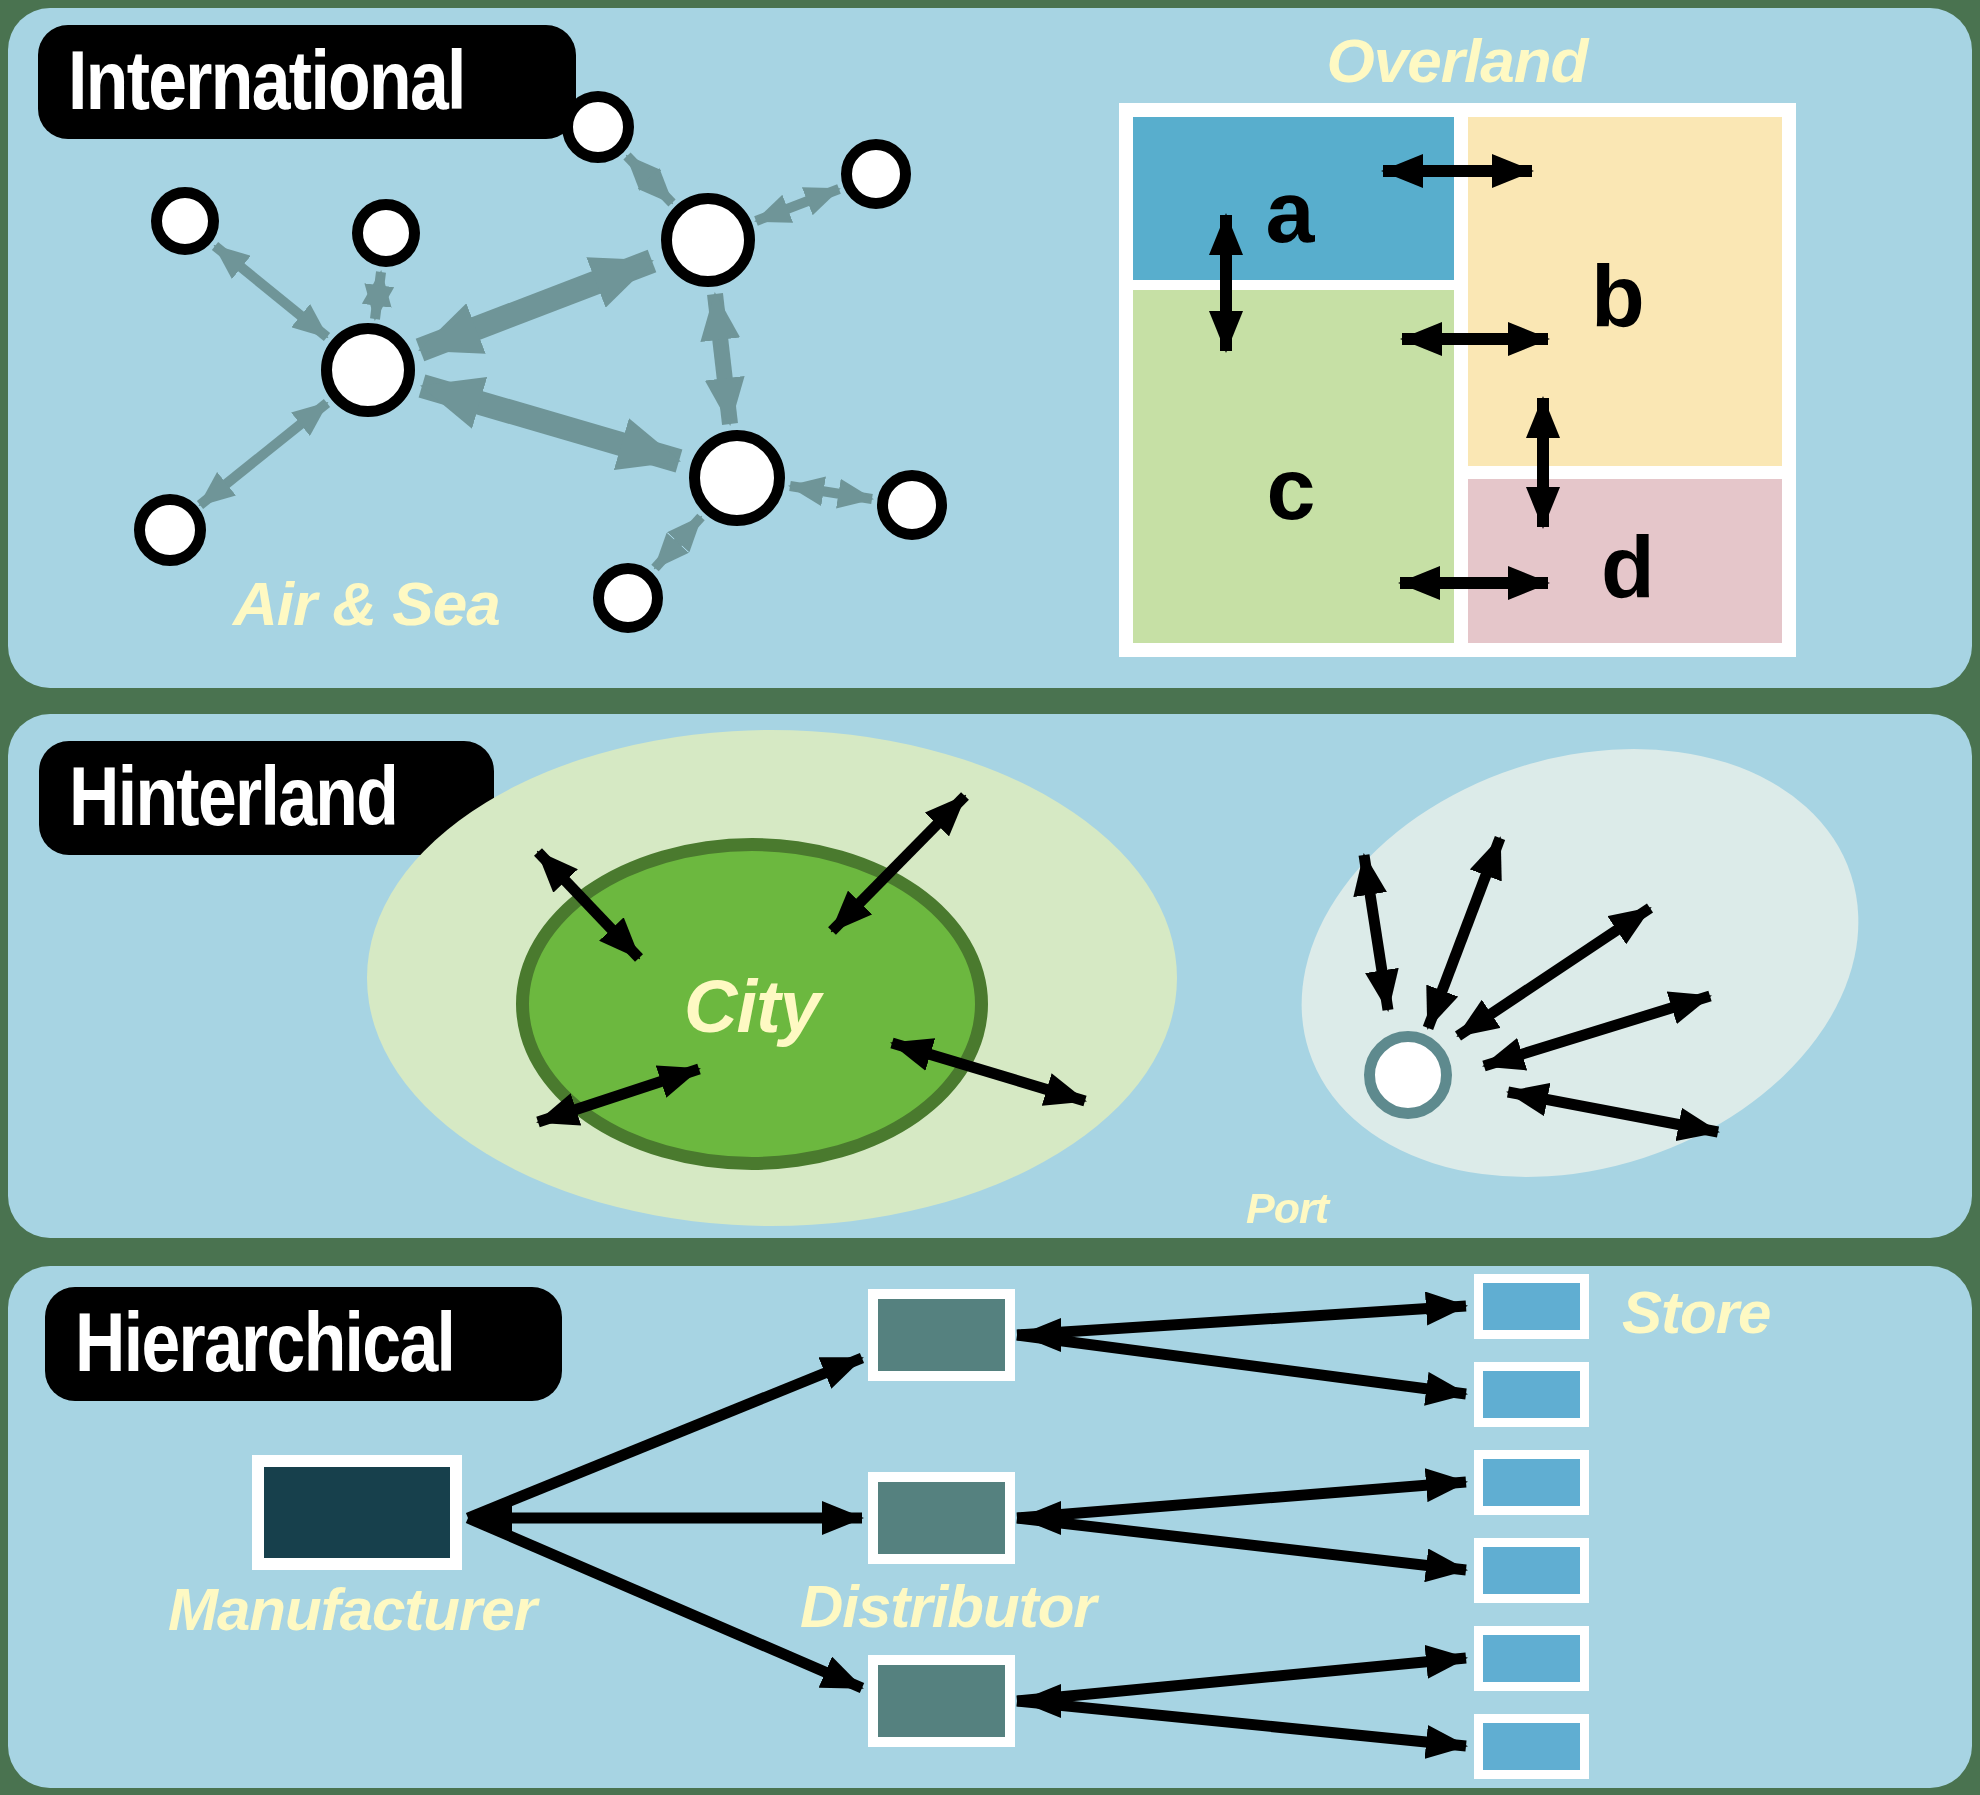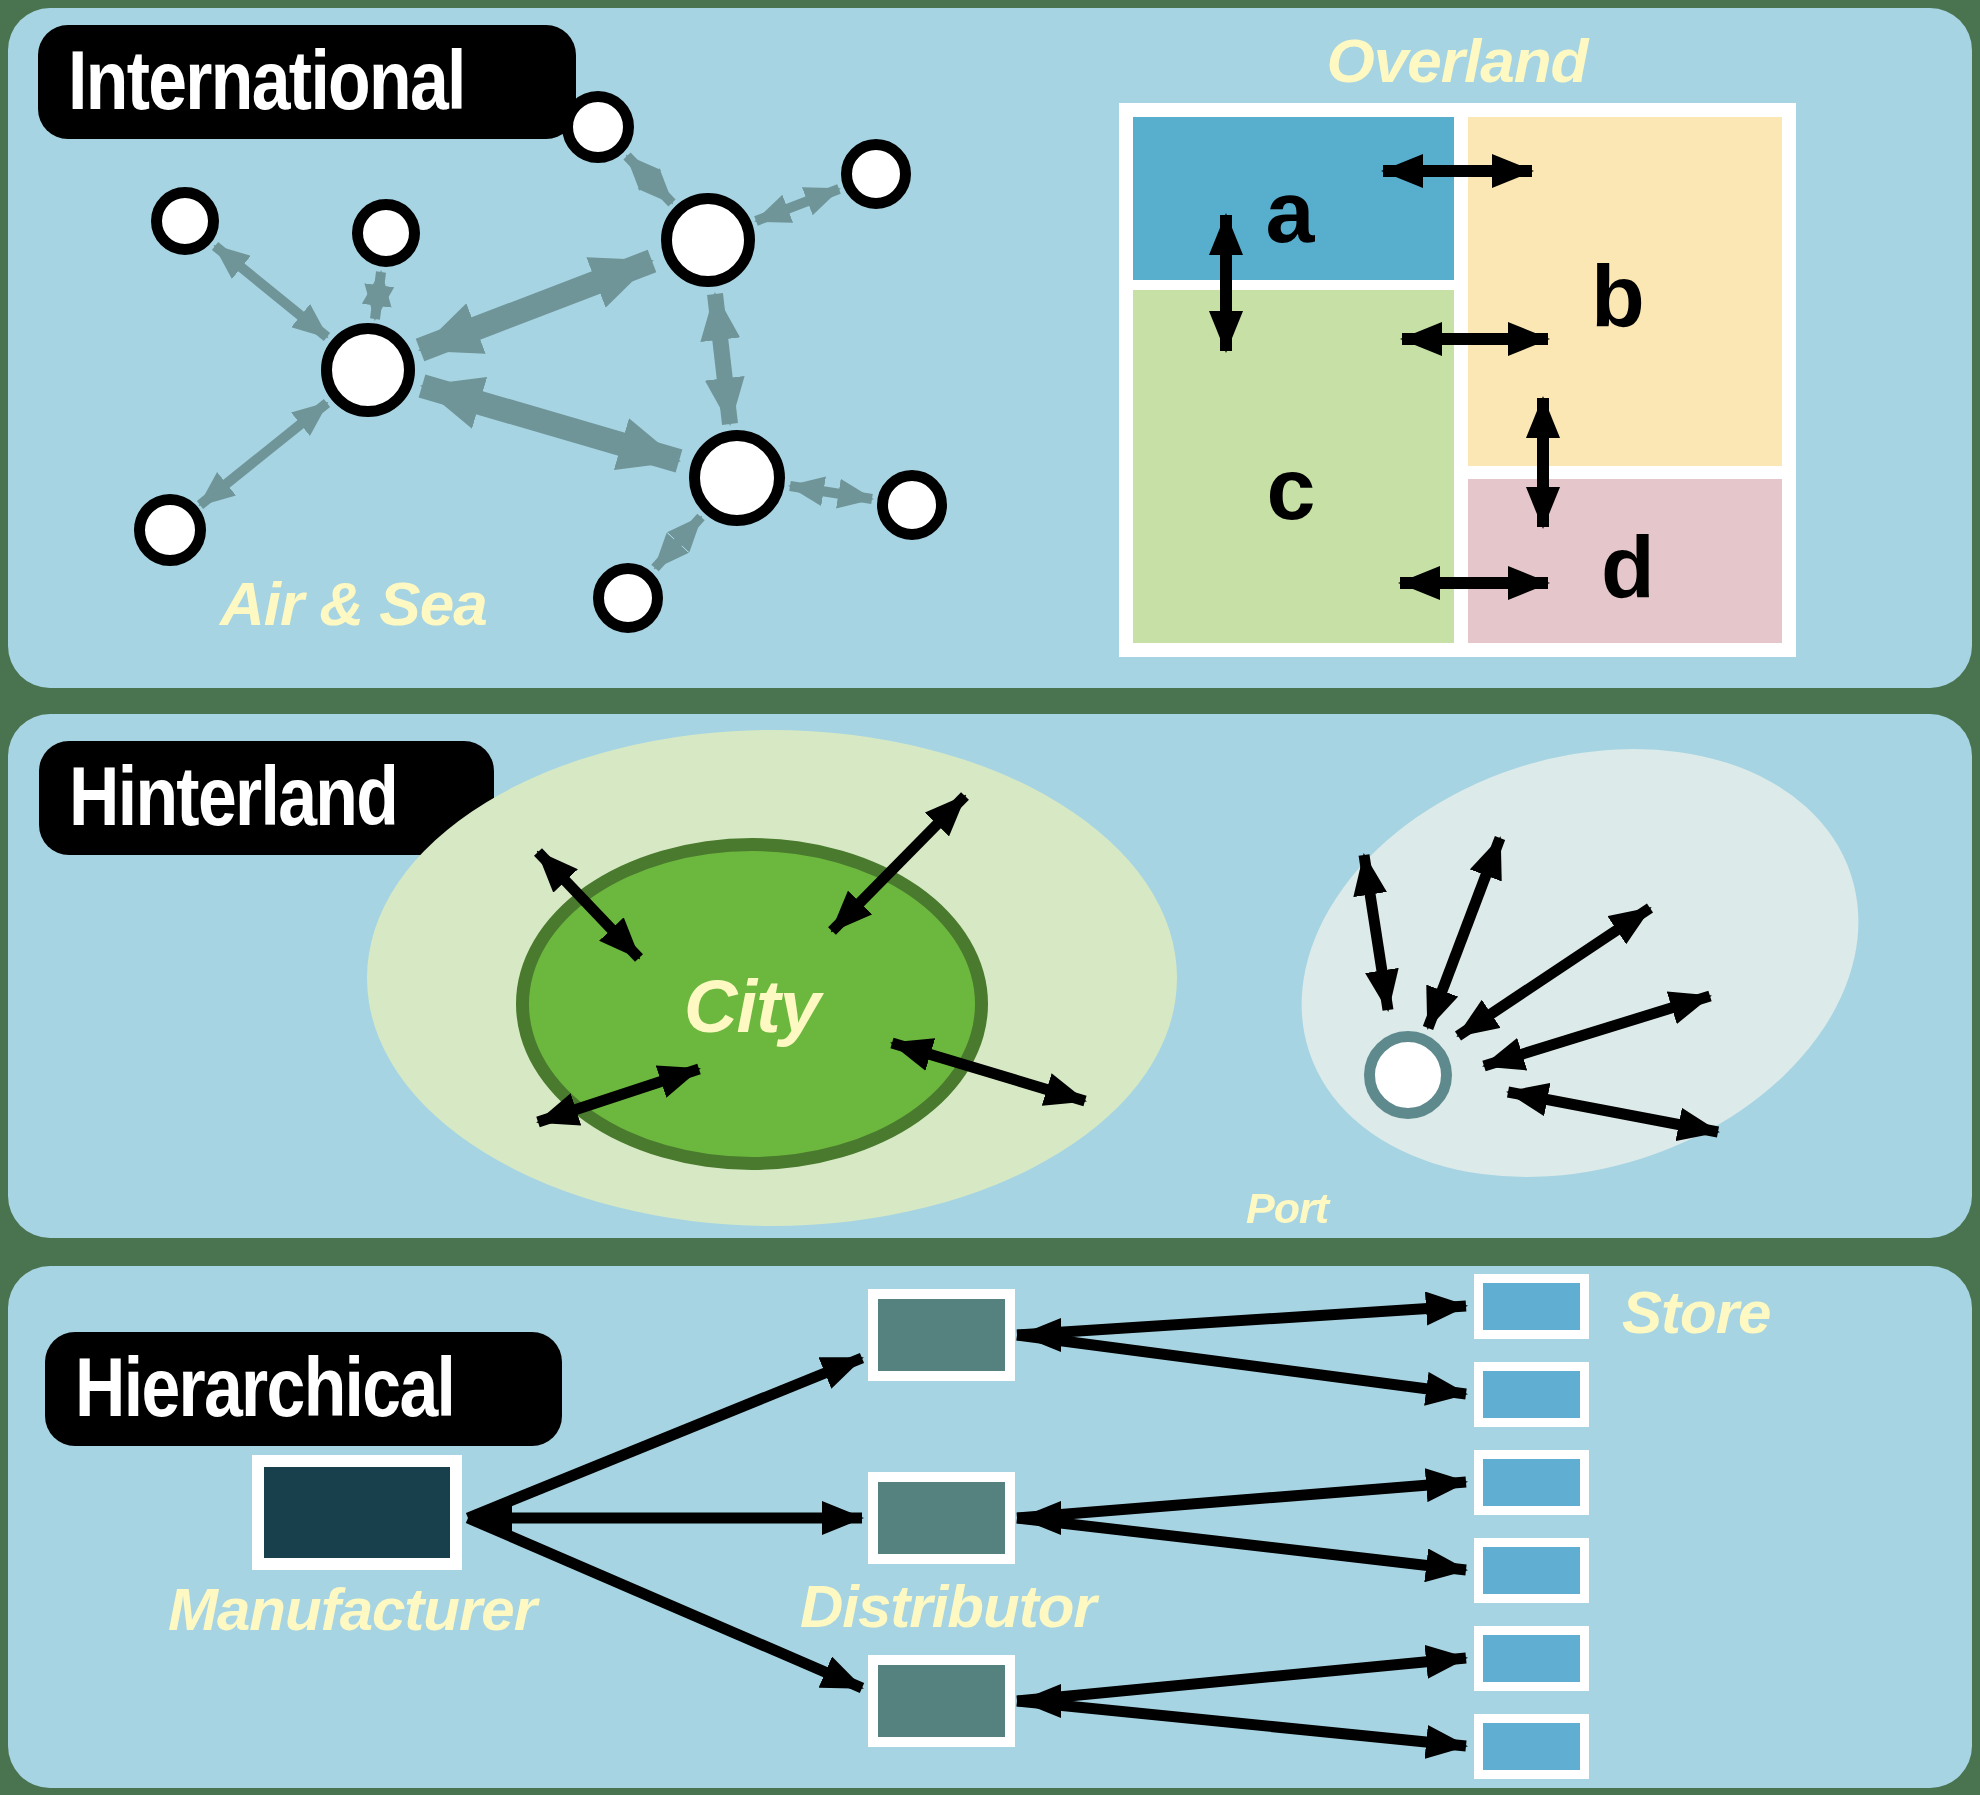--- a/index.html
+++ b/index.html
@@ -35,21 +35,21 @@
 
   <div class="panel" id="panel-international" style="left: 8px; top: 8px; width: 1964px; height: 680px; background: rgb(167, 212, 227);"></div>
   <div class="panel" id="panel-hinterland" style="left: 8px; top: 714px; width: 1964px; height: 524px; background: rgb(167, 212, 227);"></div>
   <div class="panel" id="panel-hierarchical" style="left: 8px; top: 1266px; width: 1964px; height: 522px; background: rgb(167, 212, 227);"></div>
 
   <section>
     <div class="pill" style="left:38px;top:25px;">
       <span>International</span>
     </div>
 
-    <div class="flabel" style="left:220px;top:568px;font-size:62px;">Air &amp; Sea</div>
+    <div class="flabel" style="left:233px;top:568px;font-size:62px;">Air &amp; Sea</div>
 
     <div class="flabel centered" style="left:1457px;top:60px;font-size:62px;">Overland</div>
 
     <div class="shape" id="overland-box" style="left:1119px;top:103px;width:677px;height:554px;background:#fff;"></div>
   </section>
 
   <section>
     <div class="pill" style="left:39px;top:741px;">
       <span>Hinterland</span>
     </div>
@@ -57,21 +57,21 @@
     <div class="ellipse" id="city-outer" style="left: 367px; top: 730px; width: 810px; height: 496px; background: rgb(214, 233, 196);"></div>
     <div class="ellipse" id="city-inner" style="left: 516px; top: 838px; width: 472px; height: 332px; box-sizing: border-box; border: 13px solid rgb(74, 122, 46); background: rgb(108, 184, 63);"></div>
     <div class="flabel centered" style="left:752px;top:1006px;font-size:74px;">City</div>
 
     <div class="ellipse" id="port-area" style="left: 1295px; top: 758px; width: 570px; height: 410px; transform: rotate(-18deg); background: rgb(220, 235, 233);"></div>
     <div class="ellipse" id="port-circle" style="left:1364px;top:1031px;width:88px;height:88px;box-sizing:border-box;background:#fff;border:11px solid #5e8a8e;"></div>
     <div class="flabel" style="left:1246px;top:1184px;font-size:43px;">Port</div>
   </section>
 
   <section>
-    <div class="pill" style="left:45px;top:1287px;margin-top:45px;">
+    <div class="pill" style="left:45px;top:1287px;">
       <span>Hierarchical</span>
     </div>
 
     <div class="bbox" id="manufacturer-box" style="left: 252px; top: 1455px; width: 210px; height: 115px; border-width: 12px; background: rgb(23, 64, 76);"></div>
 
     <div id="distributor-boxes">
         <div class="bbox" style="left: 868px; top: 1289px; width: 147px; height: 92px; border-width: 10px; background: rgb(85, 129, 127);"></div>
         <div class="bbox" style="left: 868px; top: 1472px; width: 147px; height: 92px; border-width: 10px; background: rgb(85, 129, 127);"></div>
         <div class="bbox" style="left: 868px; top: 1655px; width: 147px; height: 92px; border-width: 10px; background: rgb(85, 129, 127);"></div>
       </div>

